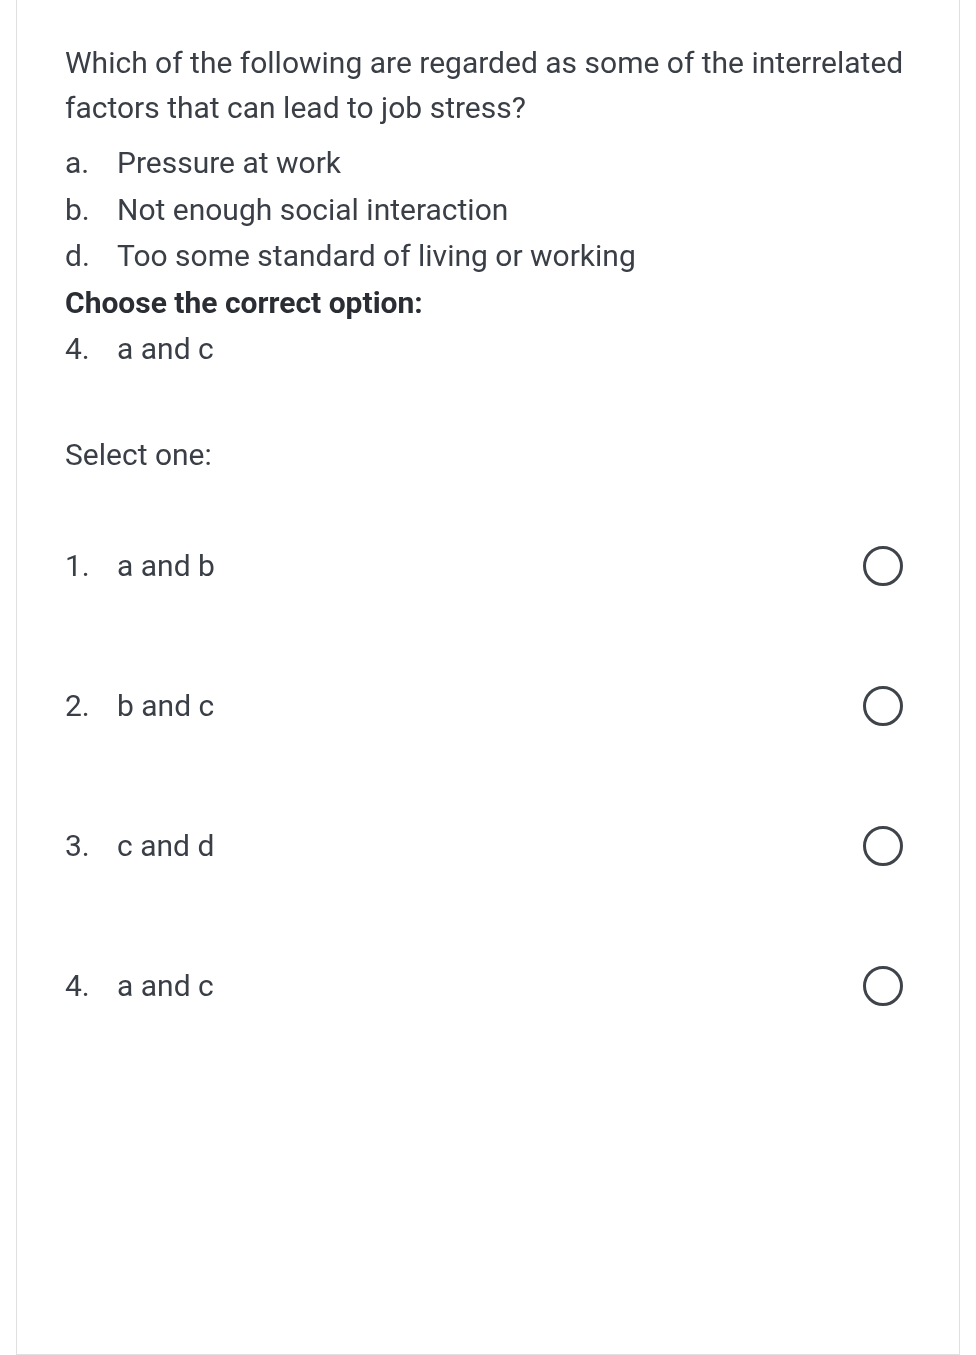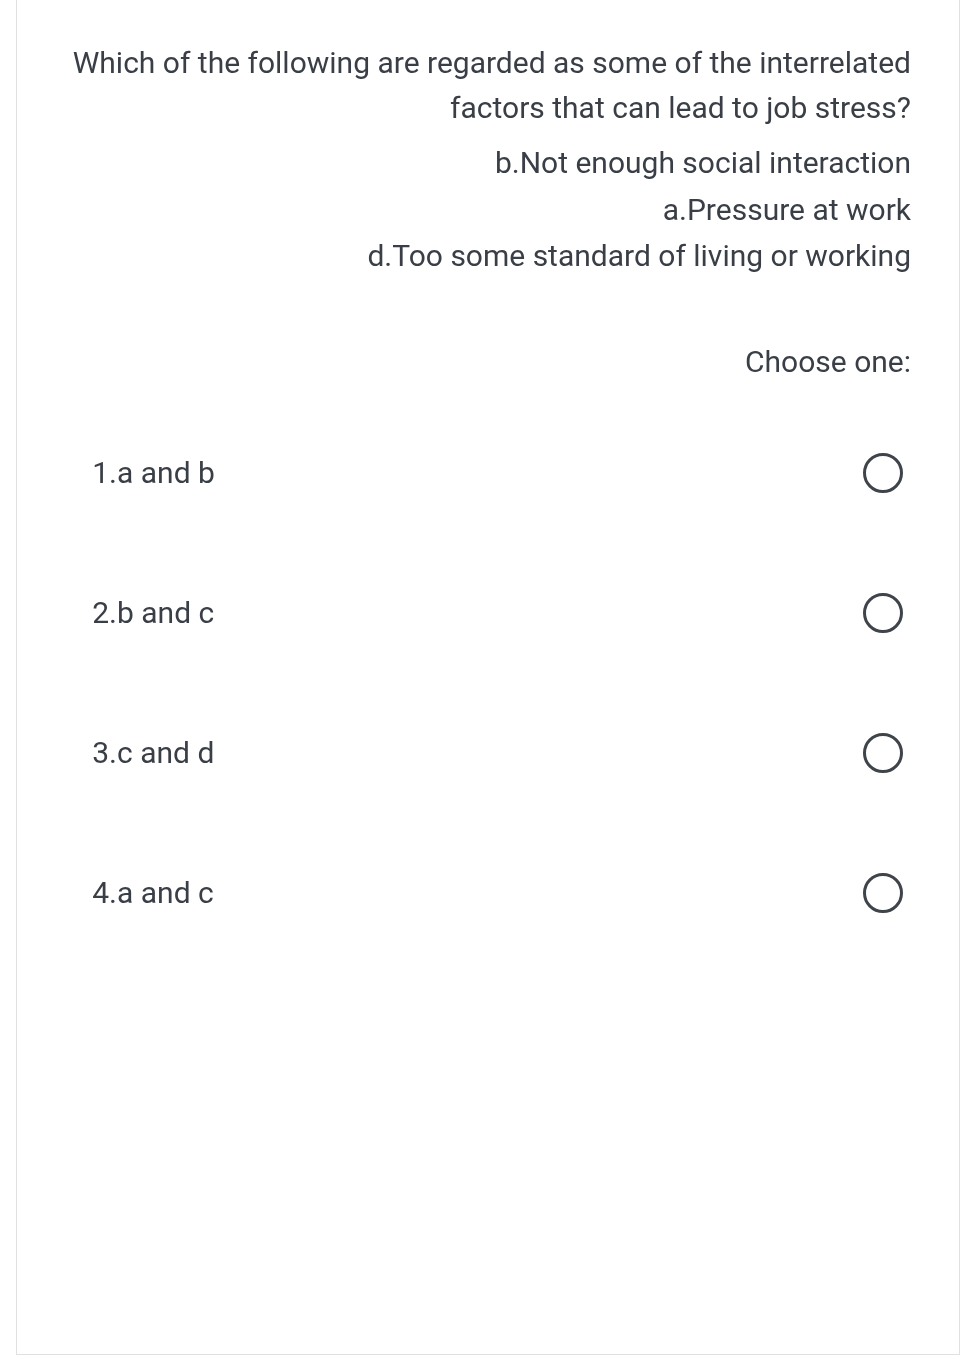--- a/index.html
+++ b/index.html
@@ -10,21 +10,20 @@
     body {
       font-family: -apple-system, BlinkMacSystemFont, "Segoe UI", Roboto, Helvetica, Arial, sans-serif;
       background: #ffffff;
       width: 976px;
       height: 1355px;
       overflow: hidden;
     }
     .outer {
       padding: 0 16px;
       height: 100%;
-      text-align: right;
     }
     .card {
       border: 1px solid #e0e0e0;
       border-top: none;
       padding: 40px 48px 60px 48px;
       height: 100%;
       color: #2f333a;
     }
     .question {
       font-size: 30px;
@@ -86,33 +85,37 @@
 </head>
 <body>
 
 <div class="outer">
   <div class="card">
 
     <div class="question">Which of the following are regarded as some of the interrelated factors that can lead to job stress?</div>
 
     <div class="items">
       <div class="item-row">
-        <span class="item-marker">b.</span><span>Not enough social interaction</span>
+        <span class="item-marker">a.</span><span>Pressure at work</span>
       </div>
       <div class="item-row">
-        <span class="item-marker">a.</span><span>Pressure at work</span>
+        <span class="item-marker">b.</span><span>Not enough social interaction</span>
       </div>
       <div class="item-row">
         <span class="item-marker">d.</span><span>Too some standard of living or working</span>
       </div>
 
+      <div class="choose-heading">Choose the correct option:</div>
 
+      <div class="item-row">
+        <span class="item-marker">4.</span><span>a and c</span>
+      </div>
     </div>
 
-    <div class="select-one">Choose one:</div>
+    <div class="select-one">Select one:</div>
 
     <div class="answers">
       <div class="answer-row">
         <div class="answer-left">
           <span class="answer-number">1.</span>
           <span>a and b</span>
         </div>
         <div class="radio"></div>
       </div>
       <div class="answer-row">

